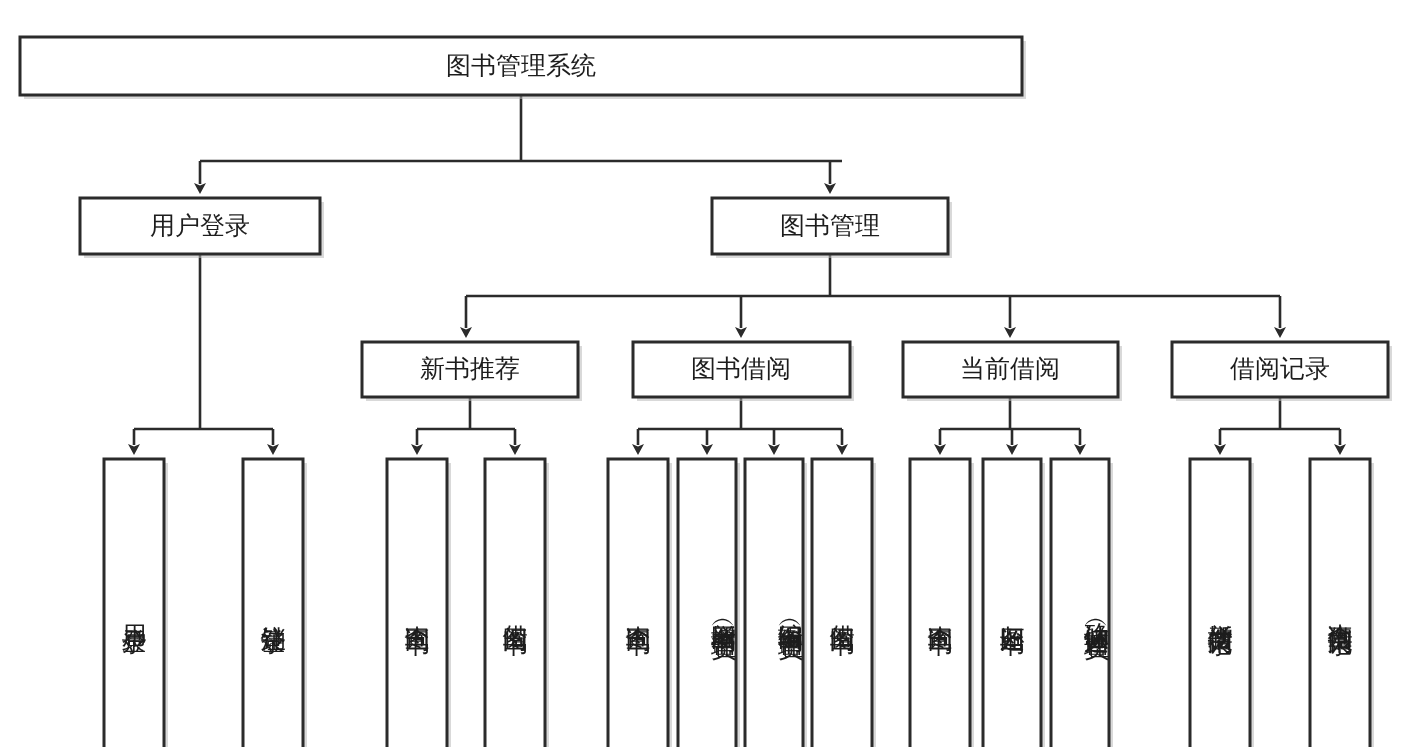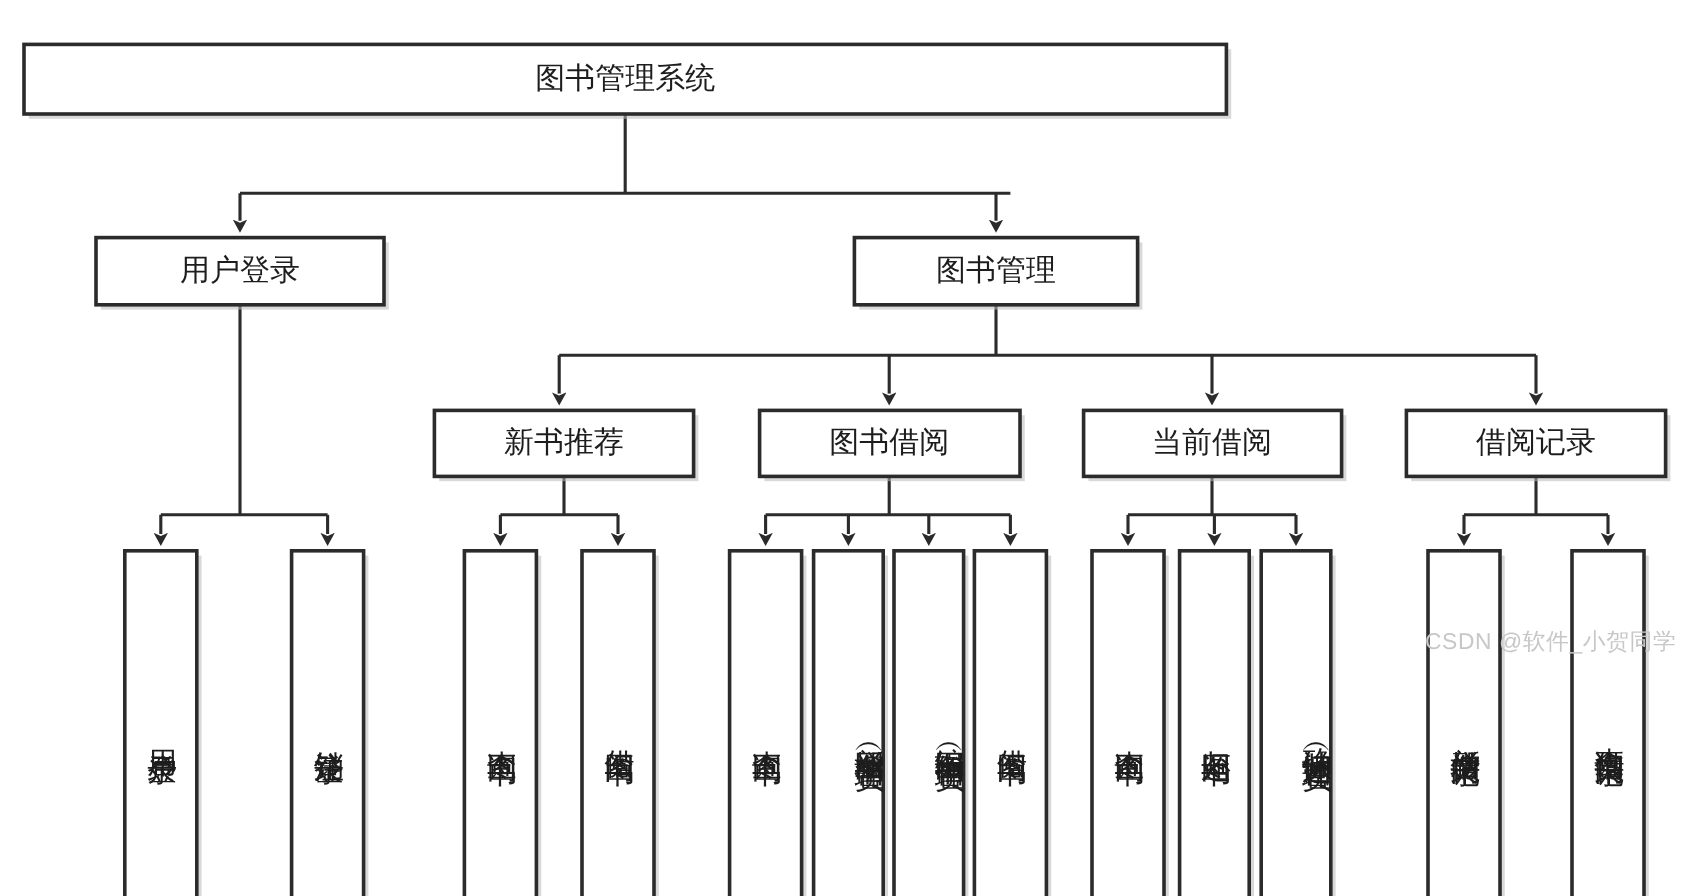--- a/index.html
+++ b/index.html
@@ -258,14 +258,13 @@
     <div class="vlabel" style="left:678px; top:440px; width:58px; height:295px; display:flex; align-items:flex-start; justify-content:center;">新增图书（管理员）</div>
     <div class="vlabel" style="left:745px; top:440px; width:58px; height:295px; display:flex; align-items:flex-start; justify-content:center;">编辑图书（管理员）</div>
     <div class="vlabel" style="left:812px; top:435px; width:60px; height:300px; display:flex; align-items:center; justify-content:center;">借阅图书</div>
     <div class="vlabel" style="left:910px; top:435px; width:60px; height:300px; display:flex; align-items:center; justify-content:center;">查询图书</div>
     <div class="vlabel" style="left:983px; top:435px; width:58px; height:300px; display:flex; align-items:center; justify-content:center;">归还图书</div>
     <div class="vlabel" style="left:1051px; top:440px; width:58px; height:295px; display:flex; align-items:flex-start; justify-content:center;">确认归还（管理员）</div>
     <div class="vlabel" style="left:1190px; top:435px; width:60px; height:300px; display:flex; align-items:center; justify-content:center;">新增借阅记录</div>
     <div class="vlabel" style="left:1310px; top:435px; width:60px; height:300px; display:flex; align-items:center; justify-content:center;">查询借阅记录</div>
   </div>
 
-  <div class="watermark">CSDN @软件_小贺同学</div>
 </div>
 
 </body></html>

